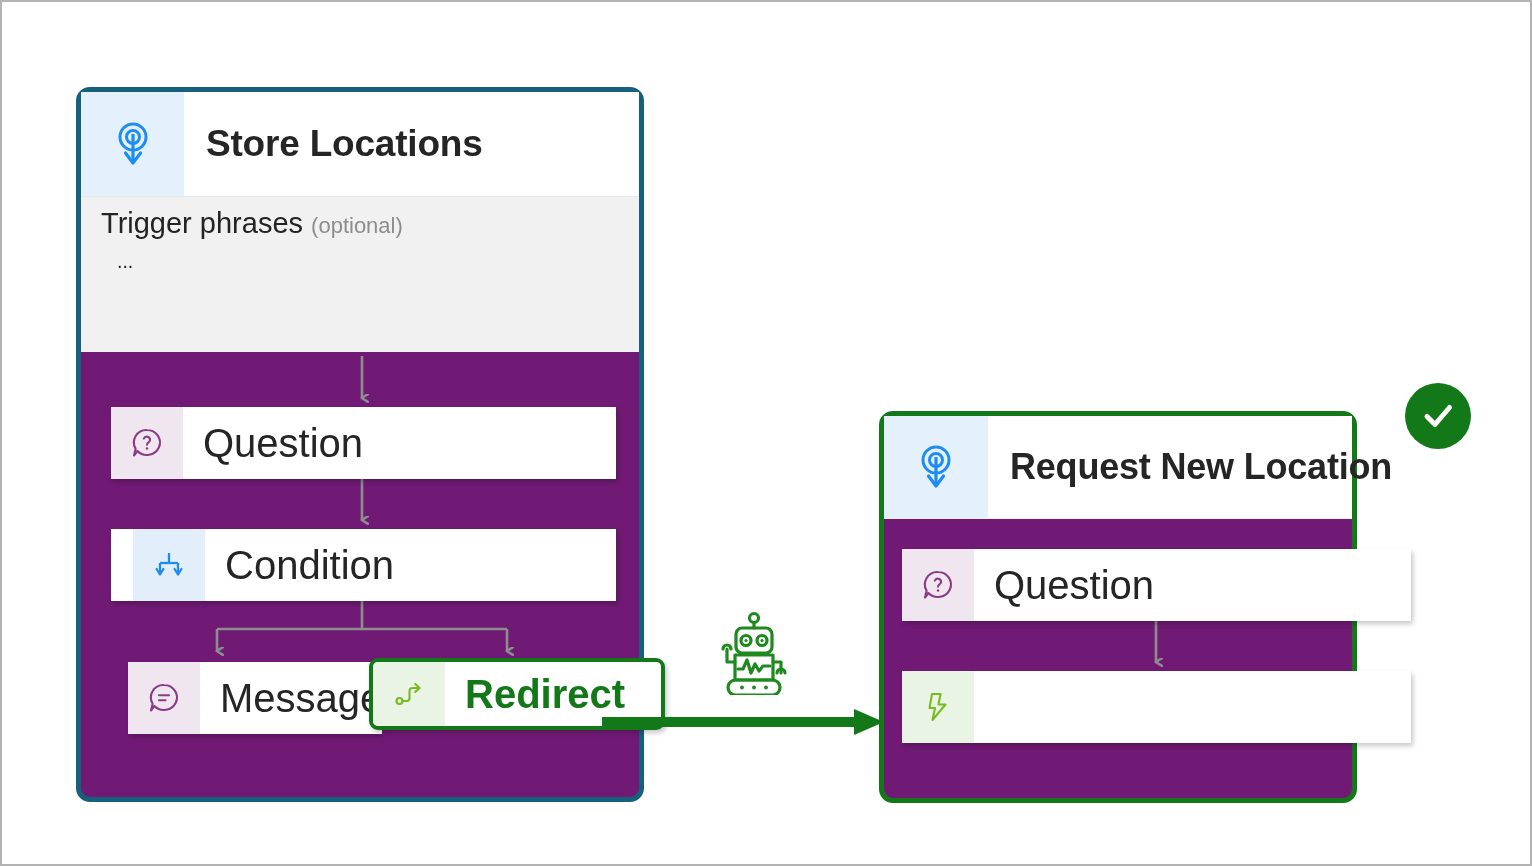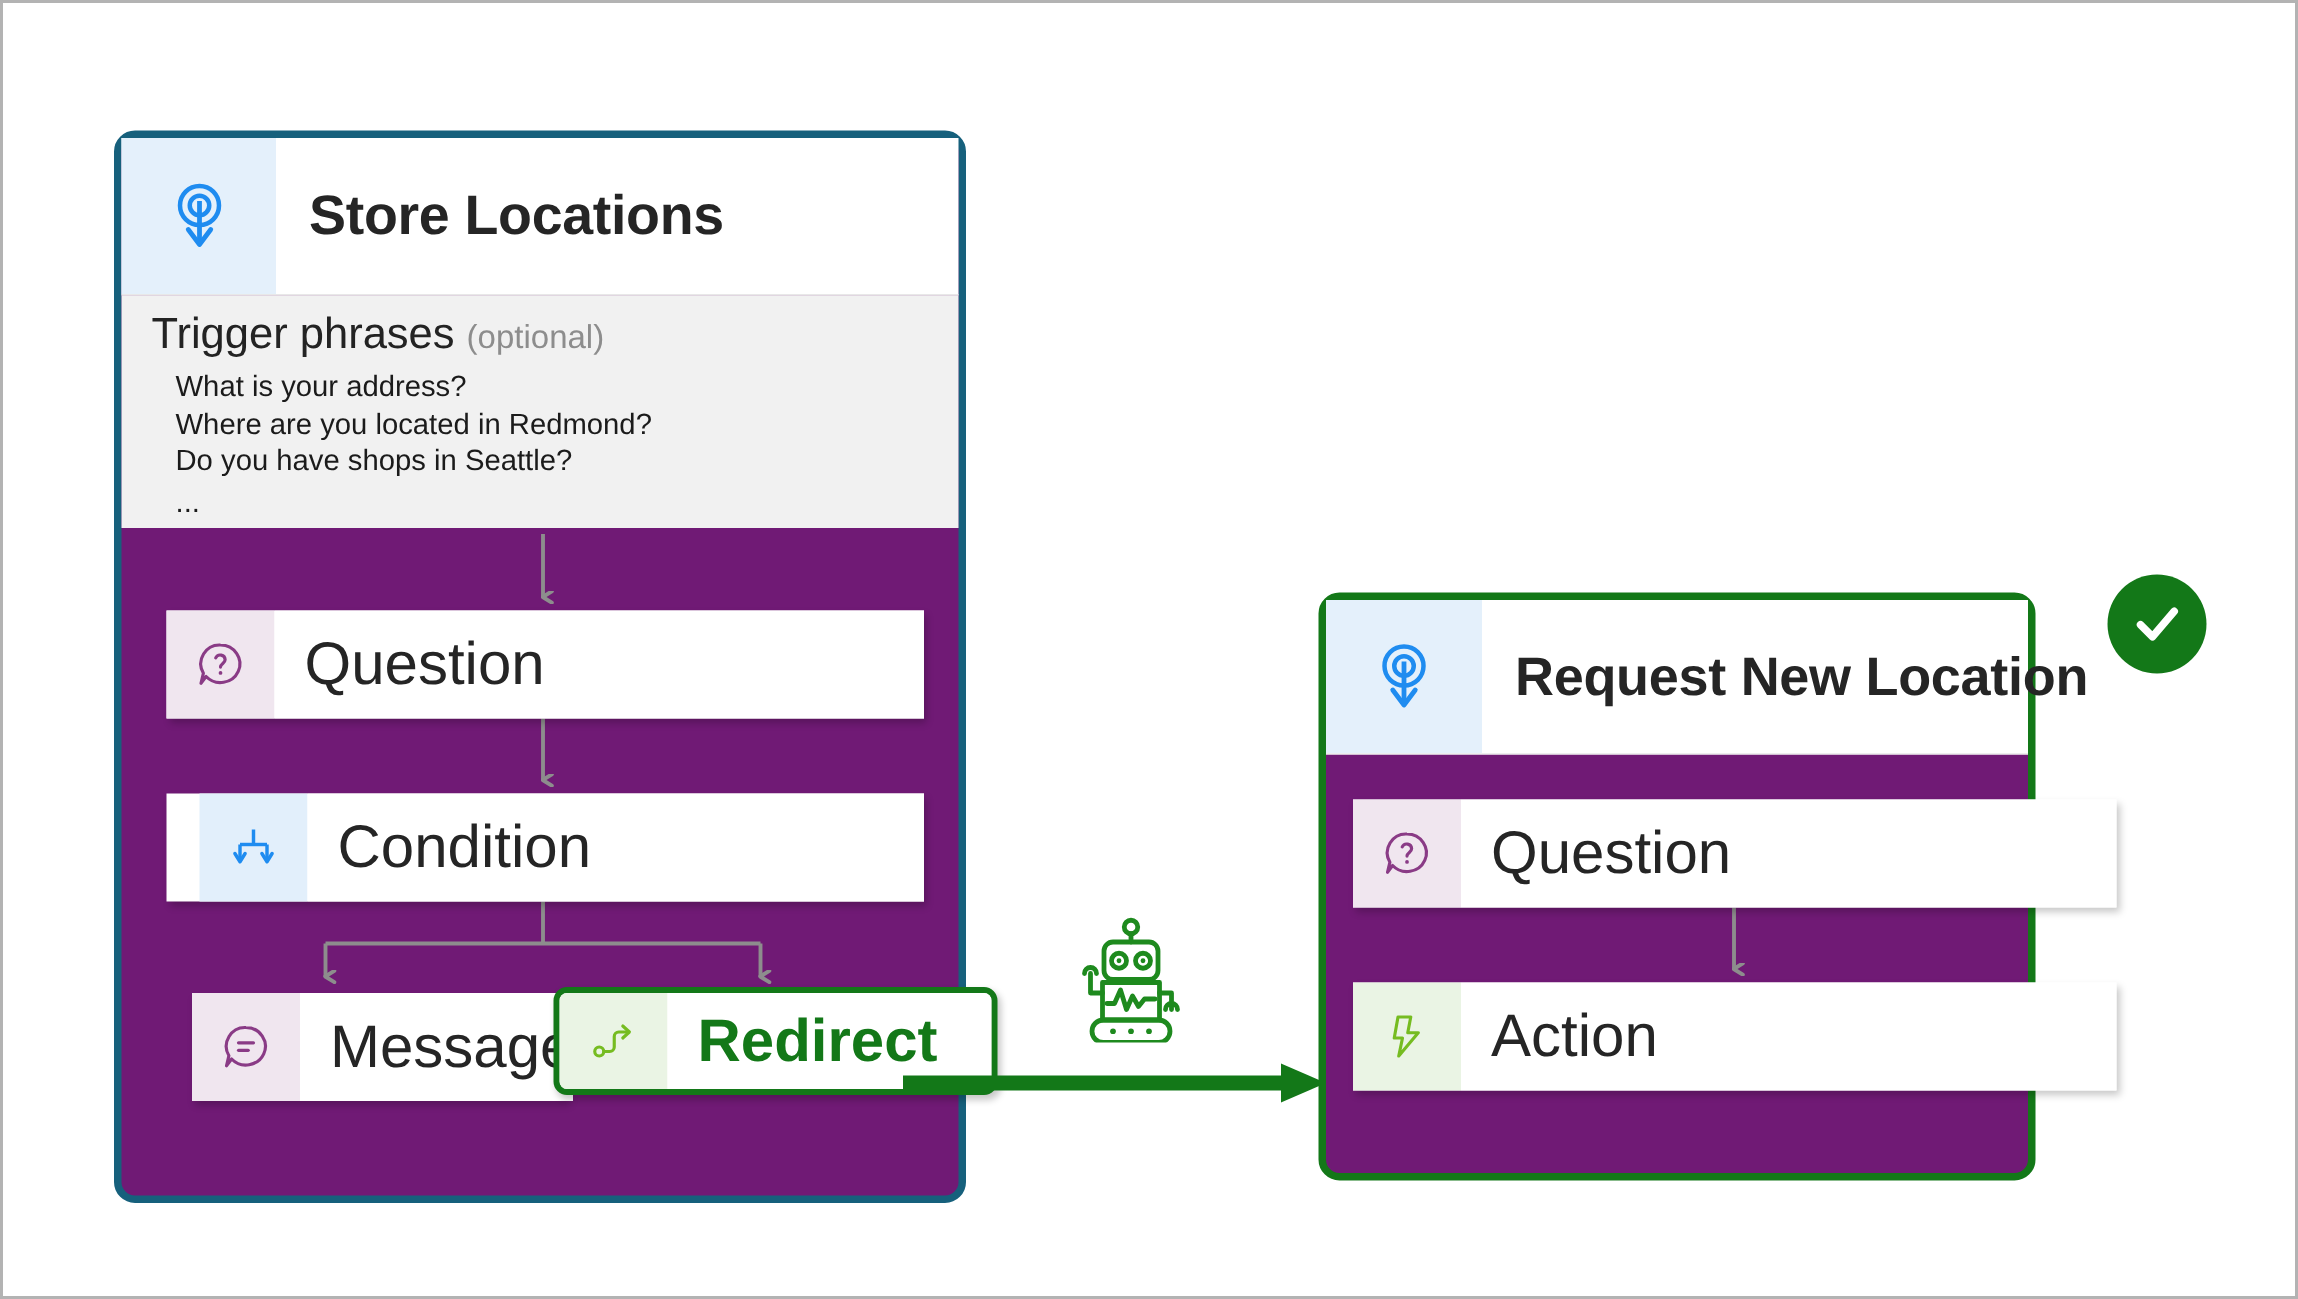--- a/index.html
+++ b/index.html
@@ -22,21 +22,21 @@
     position: absolute;
     background: #701a75;
     border-radius: 14px;
   }
   #topic-source {
     left: 74px; top: 85px;
     width: 568px; height: 715px;
     border: 5px solid #16607c;
   }
   #topic-target {
-    left: 877px; top: 393px;
+    left: 877px; top: 409px;
     width: 478px; height: 392px;
     border: 5px solid #137818;
   }
 
   
   .topic-header {
     display: flex;
     align-items: stretch;
     height: 105px;
     background: #ffffff;
@@ -201,25 +201,20 @@
       <div class="title-cell">
         <span class="topic-title">Store Locations</span>
       </div>
     </div>
 
     <div class="trigger-block">
       <div class="trigger-heading">
         <span>Trigger phrases</span>
         <span class="optional">(optional)</span>
       </div>
-      <ul class="trigger-list">
-        <li>What is your address?</li>
-        <li>Where are you located in Redmond?</li>
-        <li>Do you have shops in Seattle?</li>
-      </ul>
       <div class="trigger-ellipsis">...</div>
     </div>
 
     <div class="flow-area" style="position:relative;height:430px;">
 
       <svg class="conn-svg" width="558" height="430">
         <defs>
           <marker id="gray-arrow" markerWidth="9" markerHeight="9" refX="4.2" refY="7.4" orient="auto" markerUnits="userSpaceOnUse">
             <path d="M0.4,1.5 L4.2,7.6 L8.0,1.5" fill="none" stroke="#8d8d8d" stroke-width="2.6" stroke-linecap="round" stroke-linejoin="round"></path>
           </marker>
@@ -351,21 +346,20 @@
         </div>
         <div class="node-label">Question</div>
       </div>
 
       <div class="node green" id="node-t-action">
         <div class="node-icon">
           <svg width="34" height="34" viewBox="0 0 34 34">
             <path d="M19.5,4 L11,4 L8.5,18 L14,18 L11.5,30 L24.5,14.5 L17.5,14.5 L19.5,4 Z" fill="none" stroke="#76bc21" stroke-width="2.1" stroke-linejoin="round"></path>
           </svg>
         </div>
-        <div class="node-label">Action</div>
       </div>
 
     </div>
   </div>
 
   <div id="success-badge">
     <svg width="40" height="40" viewBox="0 0 40 40">
       <path d="M9,20.5 L17,28.5 L31.5,11.5" fill="none" stroke="#ffffff" stroke-width="5" stroke-linecap="round" stroke-linejoin="round"></path>
     </svg>
   </div>

